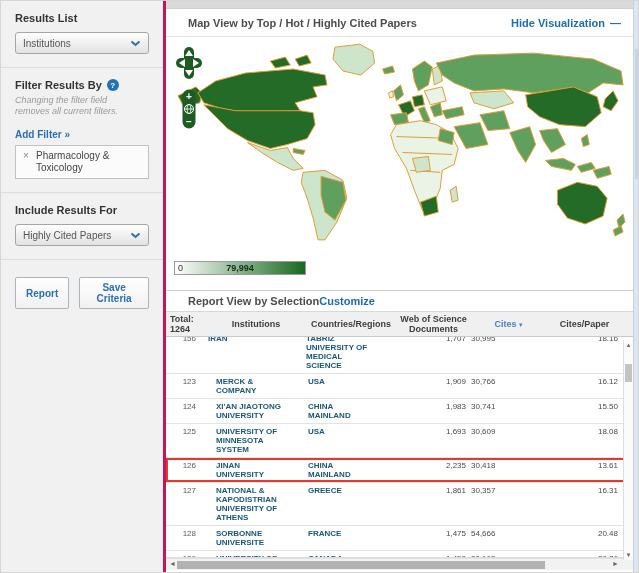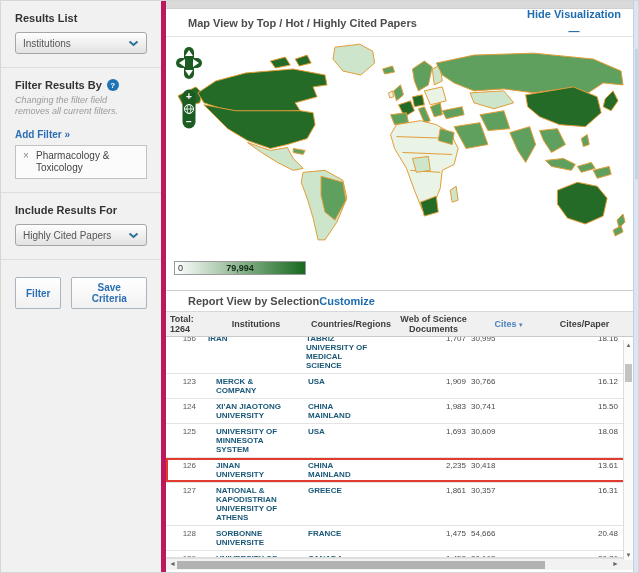--- a/index.html
+++ b/index.html
@@ -5,21 +5,21 @@
   * { margin:0; padding:0; box-sizing:border-box; }
   body { background:#fff; }
   #app {
     position:relative; width:639px; height:573px; overflow:hidden;
     font-family:"Liberation Sans","DejaVu Sans",sans-serif;
     background:#fff; border:1px solid #d6d6d6;
   }
   
   .sidebar {
     position:absolute; left:0; top:0; width:165px; height:573px;
-    background:#f1f1f1; border-right:5px solid #be185d;
+    background:#f1f1f1; border-right:3px solid #be185d;
   }
   .side-section { padding:11px 14px 13px 14px; border-bottom:1px solid #ddd; }
   .side-section.last { border-bottom:none; }
   .side-label { font-size:11px; font-weight:bold; color:#333; margin-bottom:8px; }
   .sel {
     height:22px; border:1px solid #a6a6a6; border-radius:3px;
     background:linear-gradient(#fefefe,#e2e2e2);
     display:flex; align-items:center; justify-content:space-between;
     padding:0 7px; font-size:10px; color:#555; cursor:pointer;
   }
@@ -41,21 +41,21 @@
   .btn {
     border:1px solid #a9b4be; background:linear-gradient(#ffffff,#f1f1f1);
     color:#2a6fb5; font-weight:bold; font-size:10px; padding:4px 10px;
     border-radius:2px; cursor:pointer; font-family:inherit;
   }
   
   .main { position:absolute; left:165px; top:0; width:467px; height:573px; background:#fff; }
   .topstrip { height:8px; background:#d9d9d9; border-bottom:1px solid #cfcfcf; }
   .panel-header { height:28px; display:flex; align-items:center; justify-content:space-between; padding:0 12px; border-bottom:1px solid #e3e3e3; }
   .panel-title { font-size:11px; font-weight:bold; color:#4c4c4c;margin-left:10px; }
-  .blue-link { font-size:11px; font-weight:bold; color:#1e6cb0; cursor:pointer; display:flex; align-items:center; gap:5px;flex-direction:column;}
+  .blue-link { font-size:11px; font-weight:bold; color:#1e6cb0; cursor:pointer; display:flex; align-items:center; gap:5px;}
   .minus-ic { font-weight:bold; }
   
   .map-zone { position:relative; height:254px; border-bottom:1px solid #cfcfcf; background:#fff; }
   .worldmap { position:absolute; left:10px; top:4px; }
   .pan-ctl { position:absolute; left:10px; top:10px; cursor:pointer; }
   .zoom-ctl { position:absolute; left:16px; top:52px; cursor:pointer; }
   .legend {
     position:absolute; left:8px; top:224px; width:132px; height:14px;
     border:1px solid #9a9a9a; background:linear-gradient(to right,#ffffff,#18691f);
   }
@@ -140,21 +140,21 @@
         <span class="chev">
           <svg width="11" height="7">
               <polyline points="1.5,1.5 5.5,5 9.5,1.5" stroke="#2e7296" stroke-width="2" fill="none"></polyline>
             </svg>
         </span>
       </div>
     </div>
 
     <div class="side-section last">
       <div class="btn-row">
-        <button class="btn">Filter</button>
+        <button class="btn">Report</button>
         <button class="btn">Save Criteria</button>
       </div>
     </div>
   </div>
 
   <div class="main">
     <div class="topstrip"></div>
 
     <div class="panel-header">
       <div class="panel-title">Map View by Top / Hot / Highly Cited Papers</div>

